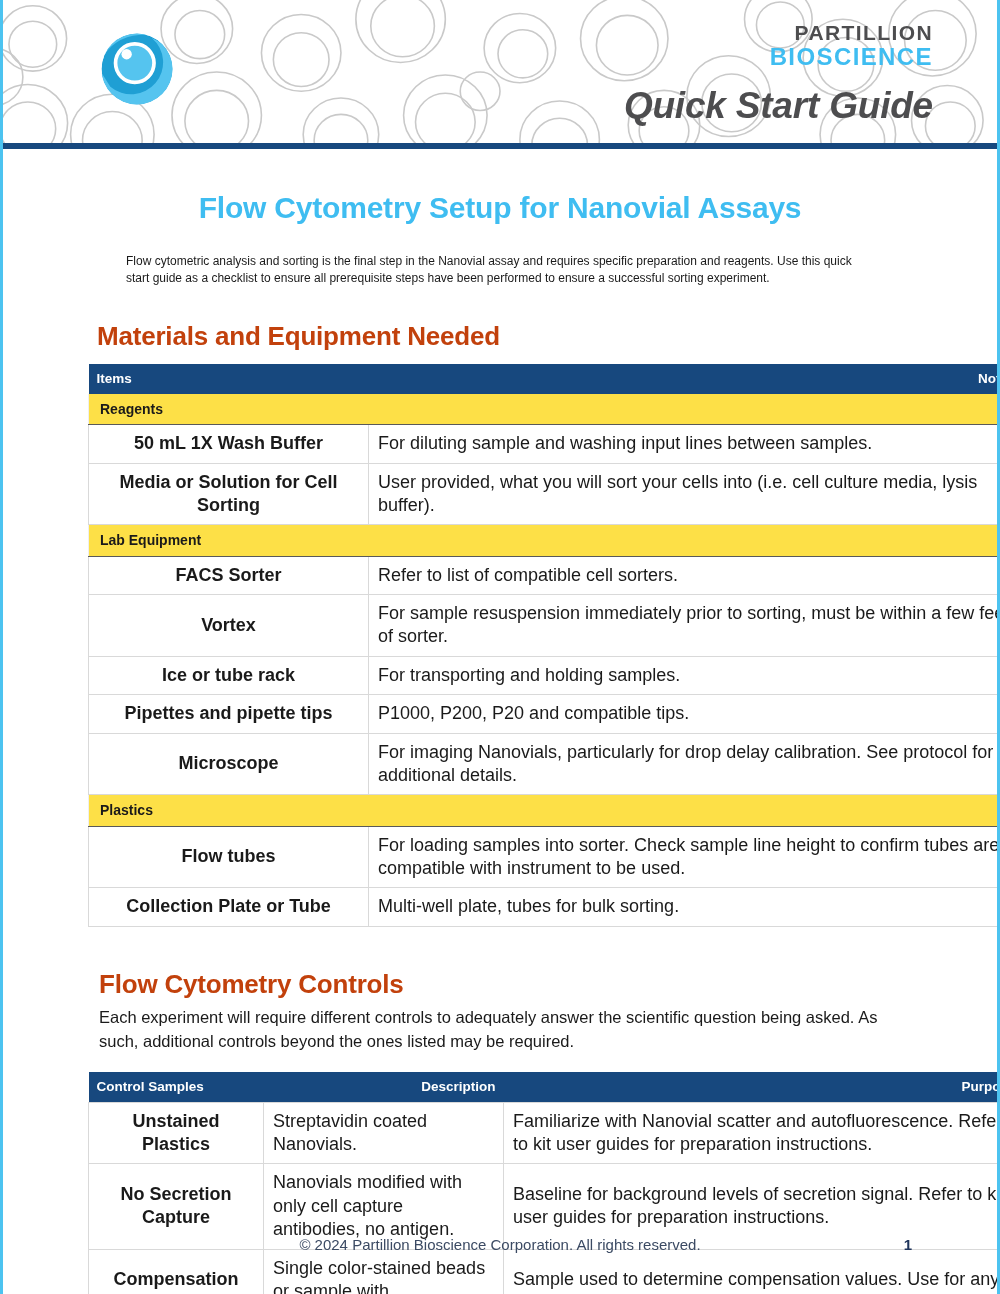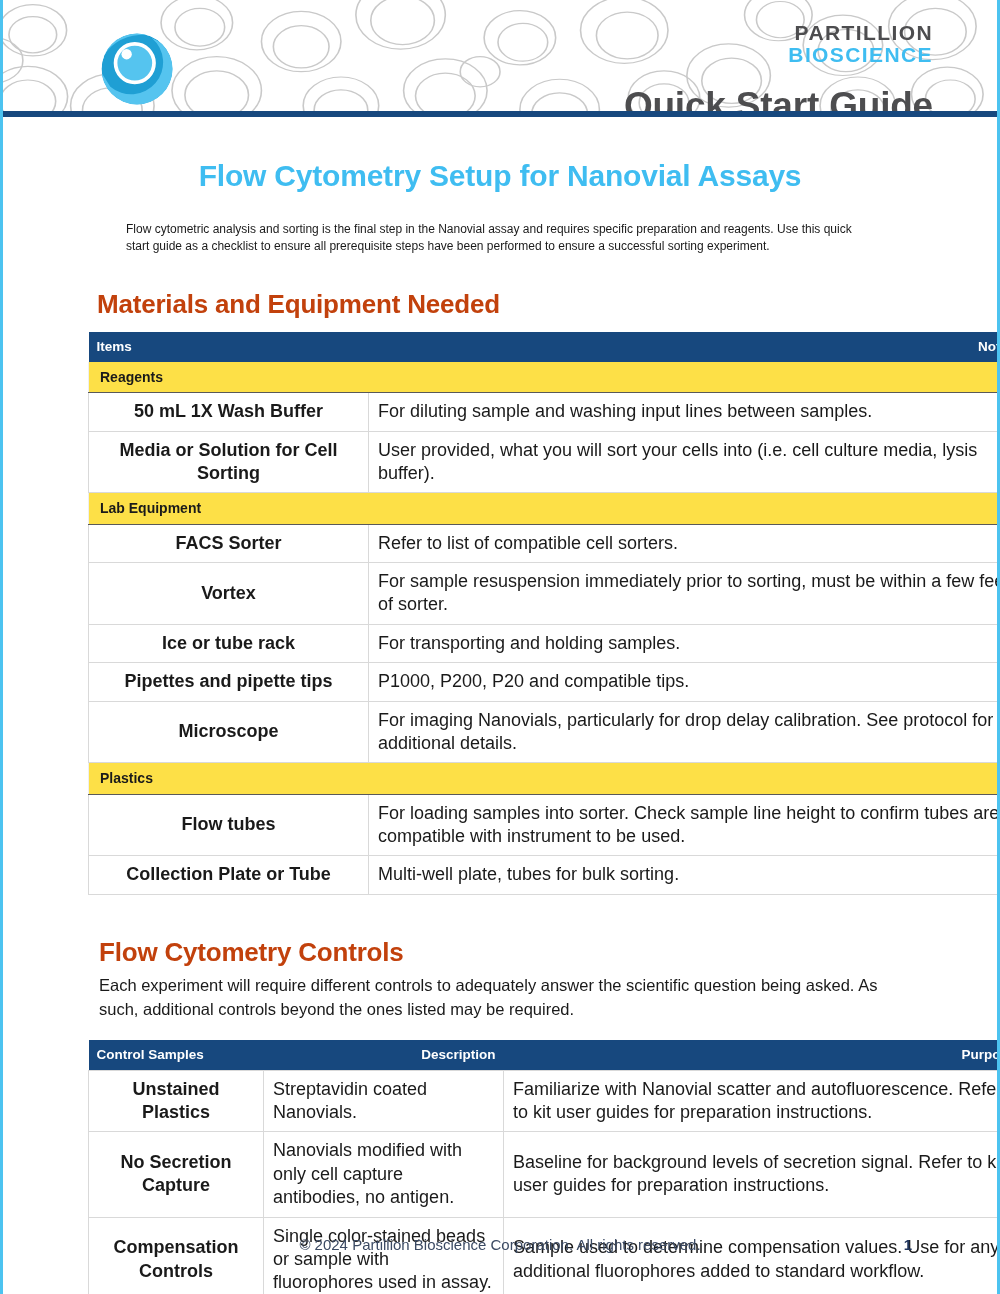--- a/index.html
+++ b/index.html
@@ -17,21 +17,21 @@
     height: 1294px;
     background: #ffffff;
     overflow: hidden;
     border-left: 3px solid #4cc3f0;
     border-right: 3px solid #4cc3f0;
   }
 
   
   .banner {
     position: relative;
-    height: 117px;
+    height: 149px;
     width: 100%;
     background: #ffffff;
     overflow: hidden;
   }
   .banner-pattern {
     position: absolute;
     inset: 0;
     width: 100%;
     height: 100%;
   }
@@ -56,33 +56,34 @@
     text-align: right;
     line-height: 1.05;
   }
   .brand-top {
     font-size: 21px;
     font-weight: bold;
     letter-spacing: 1.4px;
     color: #4d4d4f;
   }
   .brand-bottom {
-    font-size: 21px;
+    font-size: 24px;
     font-weight: bold;
     letter-spacing: 1.4px;
     color: #3fbdf1;
   }
   .guide-title {
     position: absolute;
     right: 64px;
     top: 85px;
     font-size: 37px;
     font-weight: bold;
     color: #4d4d4f;
     letter-spacing: -0.2px;
+    font-style: italic;
   }
 
   
   .content {
     padding: 0 0 0 0;
   }
   .doc-title {
     text-align: center;
     color: #3fbdf1;
     font-size: 30px;

